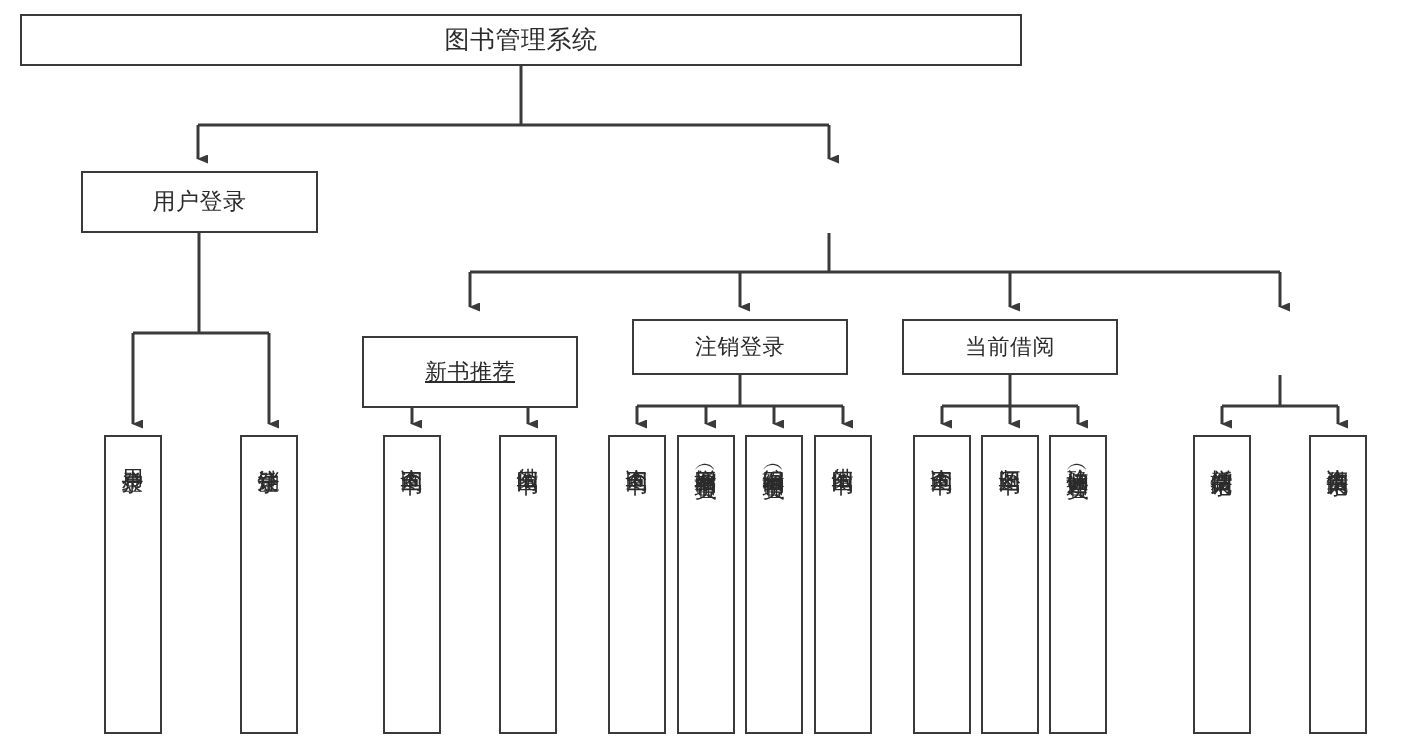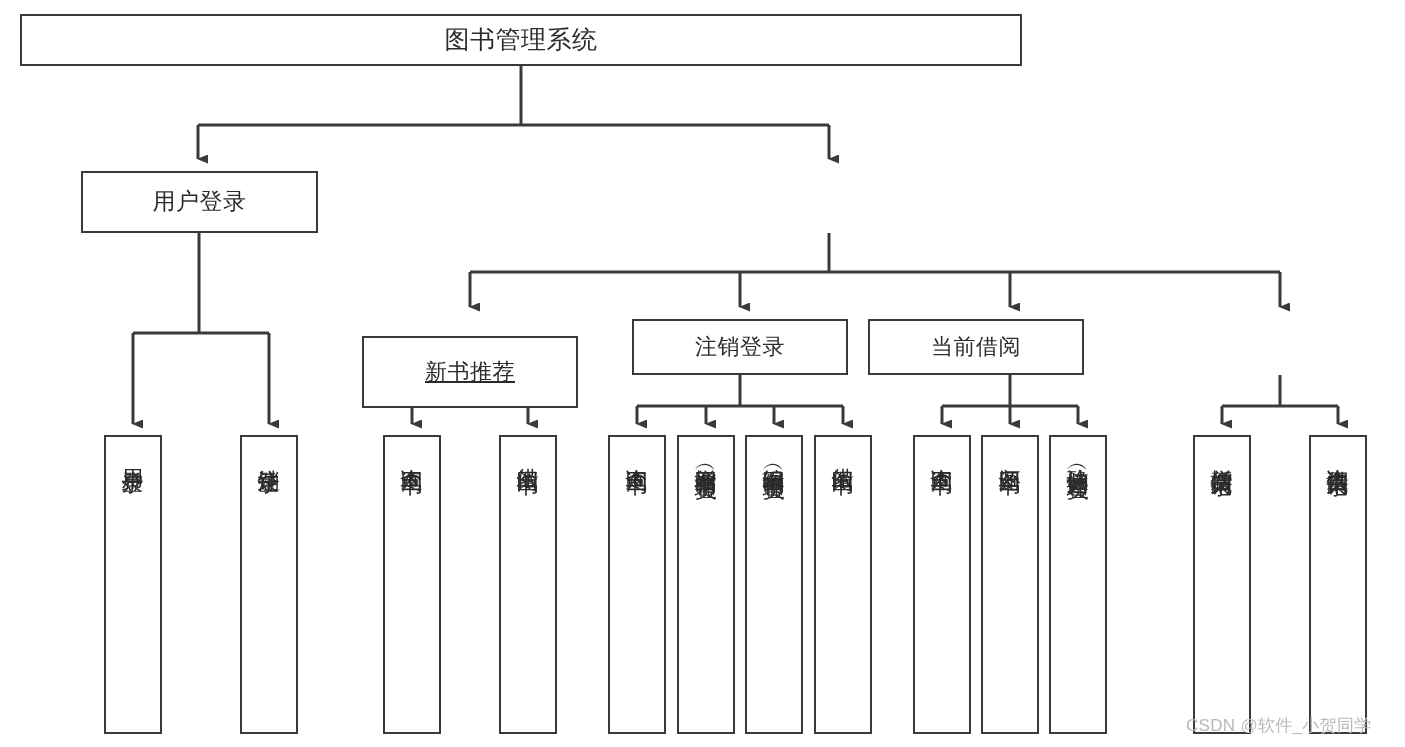--- a/index.html
+++ b/index.html
@@ -135,21 +135,21 @@
   <div class="node node-l2" style="left:81px; top:171px; width:237px; height:62px;">
     <span class="lbl">用户登录</span>
   </div>
 
   <div class="node node-l3" style="left:362px; top:336px; width:216px; height:72px;text-decoration:underline;">
     <span class="lbl">新书推荐</span>
   </div>
   <div class="node node-l3" style="left:632px; top:319px; width:216px; height:56px;">
     <span class="lbl">注销登录</span>
   </div>
-  <div class="node node-l3" style="left:868px; top:319px; width:216px; height:56px;">
+  <div class="node node-l3" style="left:902px; top:319px; width:216px; height:56px;">
     <span class="lbl">当前借阅</span>
   </div>
 
   <div class="node node-leaf" style="left:104px; top:435px; width:58px; height:299px;">
     <span class="lbl">用户登录</span>
   </div>
   <div class="node node-leaf" style="left:240px; top:435px; width:58px; height:299px;">
     <span class="lbl">注销登录</span>
   </div>
 
@@ -183,15 +183,14 @@
     <span class="lbl">确认归还（管理员）</span>
   </div>
 
   <div class="node node-leaf" style="left:1193px; top:435px; width:58px; height:299px;">
     <span class="lbl">新增借阅记录</span>
   </div>
   <div class="node node-leaf" style="left:1309px; top:435px; width:58px; height:299px;">
     <span class="lbl">查询借阅记录</span>
   </div>
 
-  <div class="watermark">CSDN @软件_小贺同学</div>
 
 </div>
 
 </body></html>

